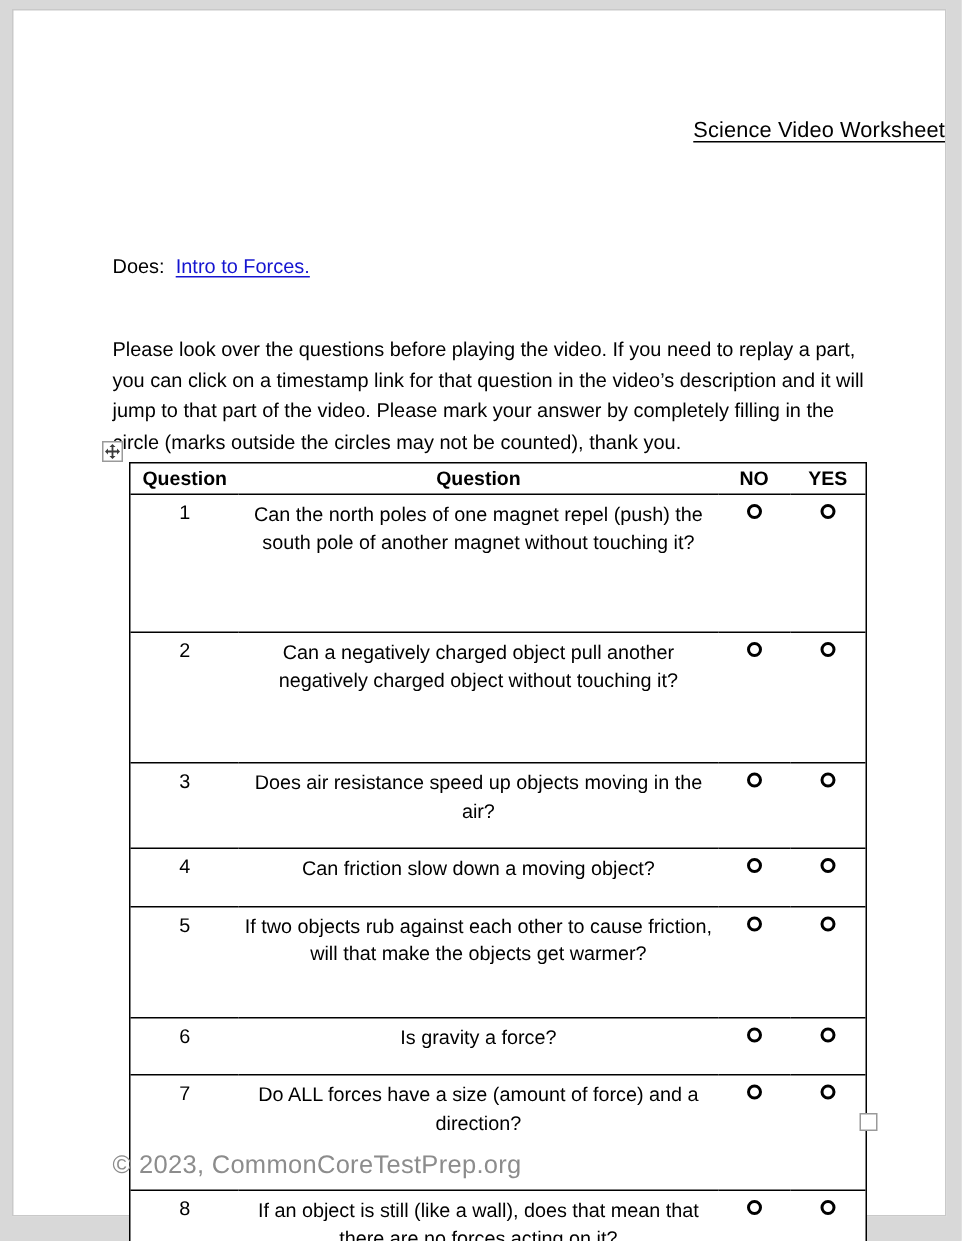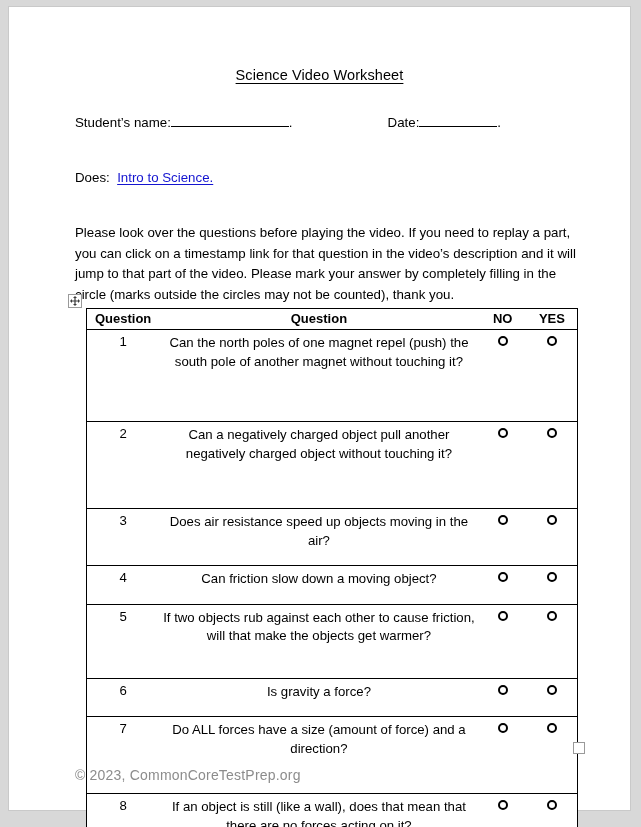--- a/index.html
+++ b/index.html
@@ -30,23 +30,23 @@
     left: 0;
     top: 0;
     width: 100%;
     height: 100%;
   }
 
   
   .doc-title {
     position: absolute;
     left: 0;
-    top: 60px;
+    top: 72px;
     width: 100%;
-    text-align: center;
+    text-align: right;
     font-size: 14.5px;
     color: #000;
     letter-spacing: .1px;
   }
   .doc-title span {
     text-decoration: underline;
     text-underline-offset: 2.5px;
   }
 
   
@@ -189,41 +189,38 @@
     background: #ffffff;
     box-sizing: border-box;
     cursor: nwse-resize;
   }
 
   
   .doc-footer {
     position: absolute;
     left: 66px;
     top: 760px;
-    font-size: 14px;
+    font-size: 17px;
     color: #8c8c8c;
     letter-spacing: .2px;
   }
 </style>
 </head>
 <body>
 
 <div id="page-sheet">
   <div class="doc-body">
 
     <div class="doc-title">
       <span>Science Video Worksheet</span>
     </div>
 
-    <div class="name-date-row">
-      <span>Student’s name:</span><span class="blank-line blank-name"></span><span>.</span><span class="gap-wide"></span><span>Date:</span><span class="blank-line blank-date"></span><span>.</span>
-    </div>
 
     <div class="video-row">
-      <span>Does:</span>&nbsp;&nbsp;<span class="video-link">Intro to Science.</span>
+      <span>Does:</span>&nbsp;&nbsp;<span class="video-link">Intro to Forces.</span>
     </div>
 
     <div class="intro-para">Please look over the questions before playing the video. If you need to replay a part, you can click on a timestamp link for that question in the video’s description and it will jump to that part of the video.  Please mark your answer by completely filling in the circle (marks outside the circles may not be counted), thank you.</div>
 
     <div class="table-move-handle">
       <svg width="12" height="12" viewBox="0 0 12 12">
         <path d="M6 1 L8 3 H6.6 V5.4 H9 V4 L11 6 L9 8 V6.6 H6.6 V9 H8 L6 11 L4 9 H5.4 V6.6 H3 V8 L1 6 L3 4 V5.4 H5.4 V3 H4 Z" fill="#3c3c3c"></path>
       </svg>
     </div>
 

